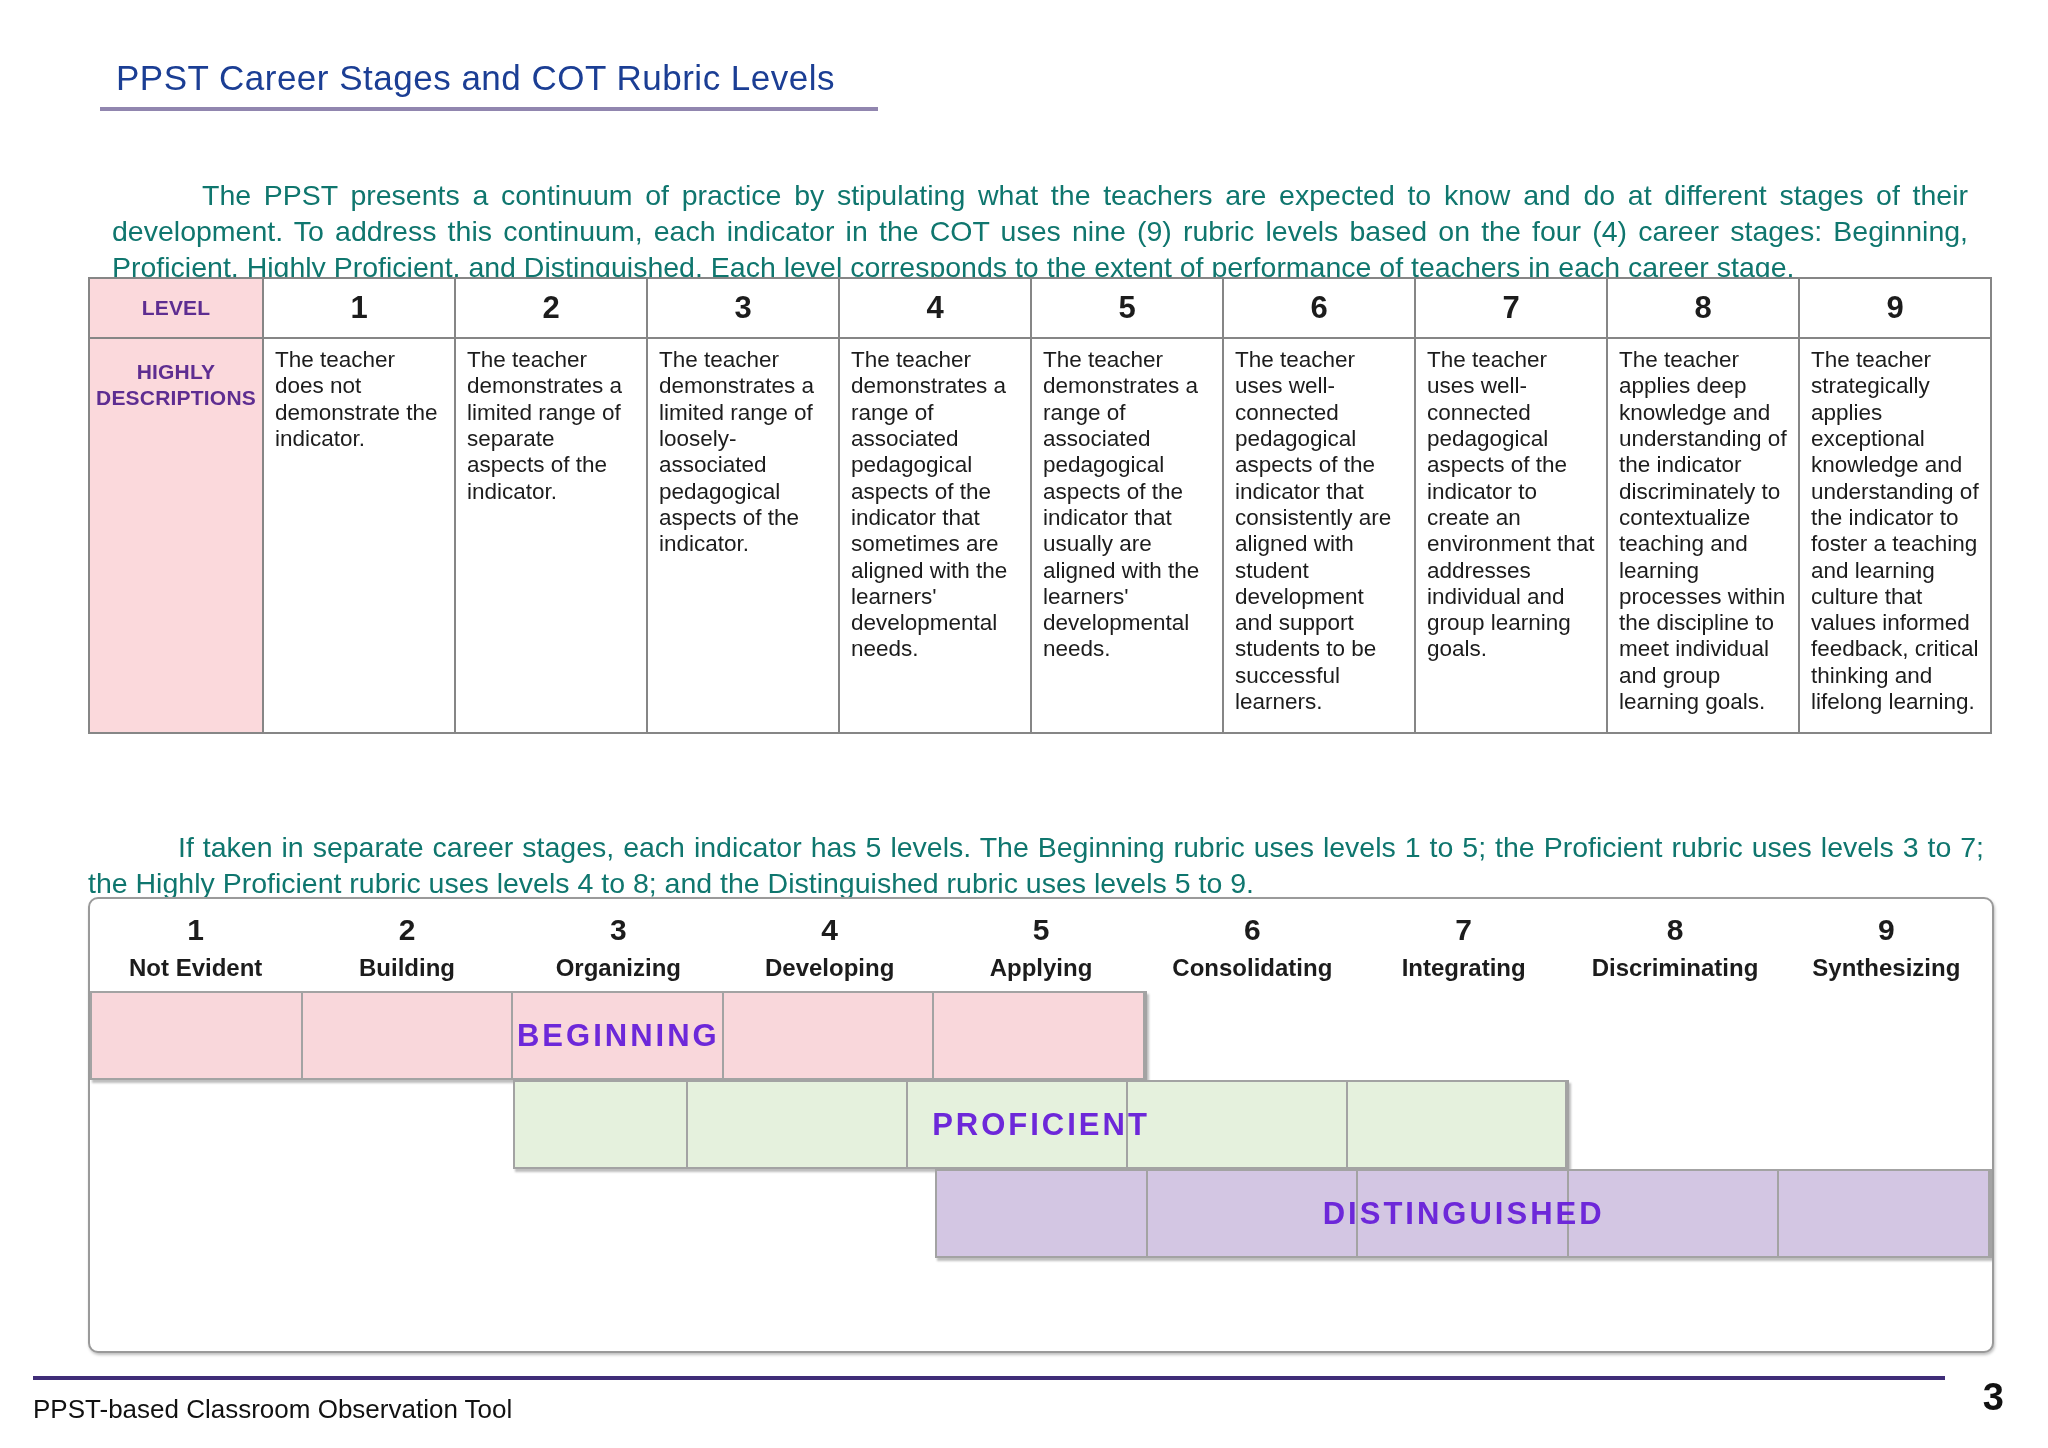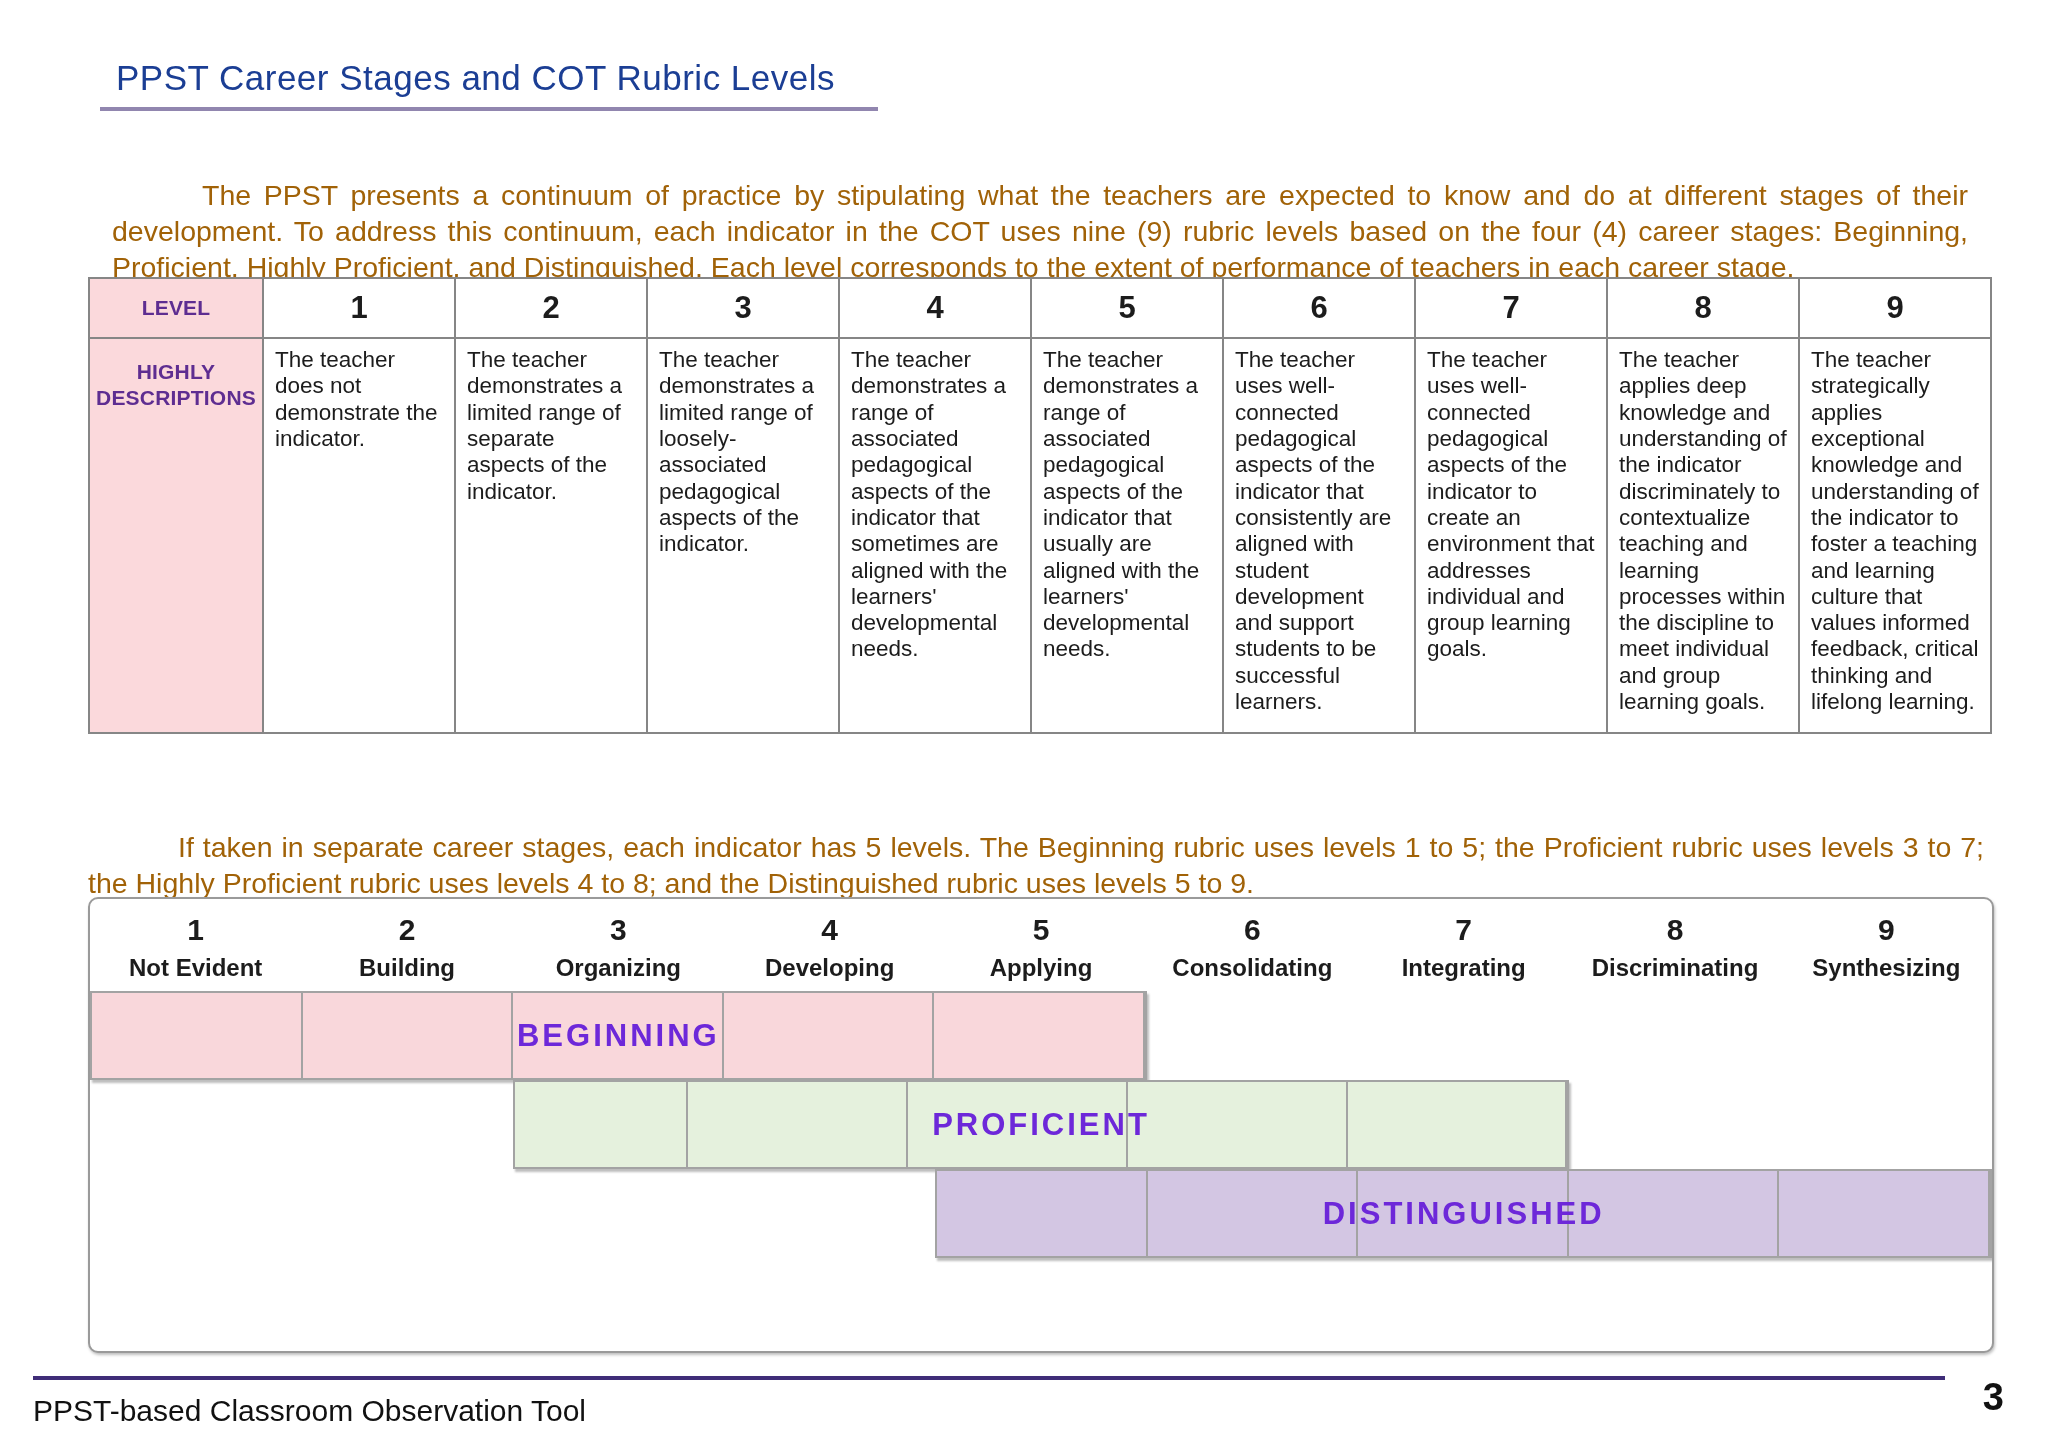--- a/index.html
+++ b/index.html
@@ -17,21 +17,21 @@
     margin:0;padding-left:16px;
     font-size:35px;font-weight:normal;color:#1b3e94;
     letter-spacing:.5px;
   }
   .title-underline{width:778px;height:4px;background:#9186af;margin-top:9px;}
 
   
   .para{
     position:absolute;left:112px;width:1856px;
     font-size:28.5px;line-height:1.27;text-align:justify;
-    color:#a16207;
+    color:#0f766e;
   }
   .para-indent{text-indent:90px;}
   .intro{top:148px;}
   .middle{top:800px;left:88px;width:1896px;}
 
   
   .rubric{
     position:absolute;left:88px;top:277px;width:1902px;
     border-collapse:collapse;table-layout:fixed;
   }
@@ -73,21 +73,21 @@
     font-size:31px;font-weight:bold;letter-spacing:3px;color:#6d28d9;
     white-space:nowrap;
   }
   .b-beginning{grid-column:1 / span 5;background:#f9d7db;}
   .b-proficient{grid-column:3 / span 5;background:#e5f1dd;gap:46px;}
   .b-highly{grid-column:4 / span 5;background:#c7e0f4;}
   .b-distinguished{grid-column:5 / span 5;background:#d3c6e3;}
 
   
   .footer-divider{position:absolute;left:33px;top:1376px;width:1912px;height:4px;background:#3f2d78;}
-  .footer-text{position:absolute;left:33px;top:1394px;font-size:30px;color:#111;}
+  .footer-text{position:absolute;left:33px;top:1394px;font-size:26px;color:#111;}
   .page-number{position:absolute;right:44px;top:1376px;font-size:38px;font-weight:bold;color:#111;}
 </style>
 </head>
 <body>
 
 <div class="page">
 
   <div class="title-wrap">
     <h1 class="page-title">PPST Career Stages and COT Rubric Levels</h1>
     <div class="title-underline"></div>

